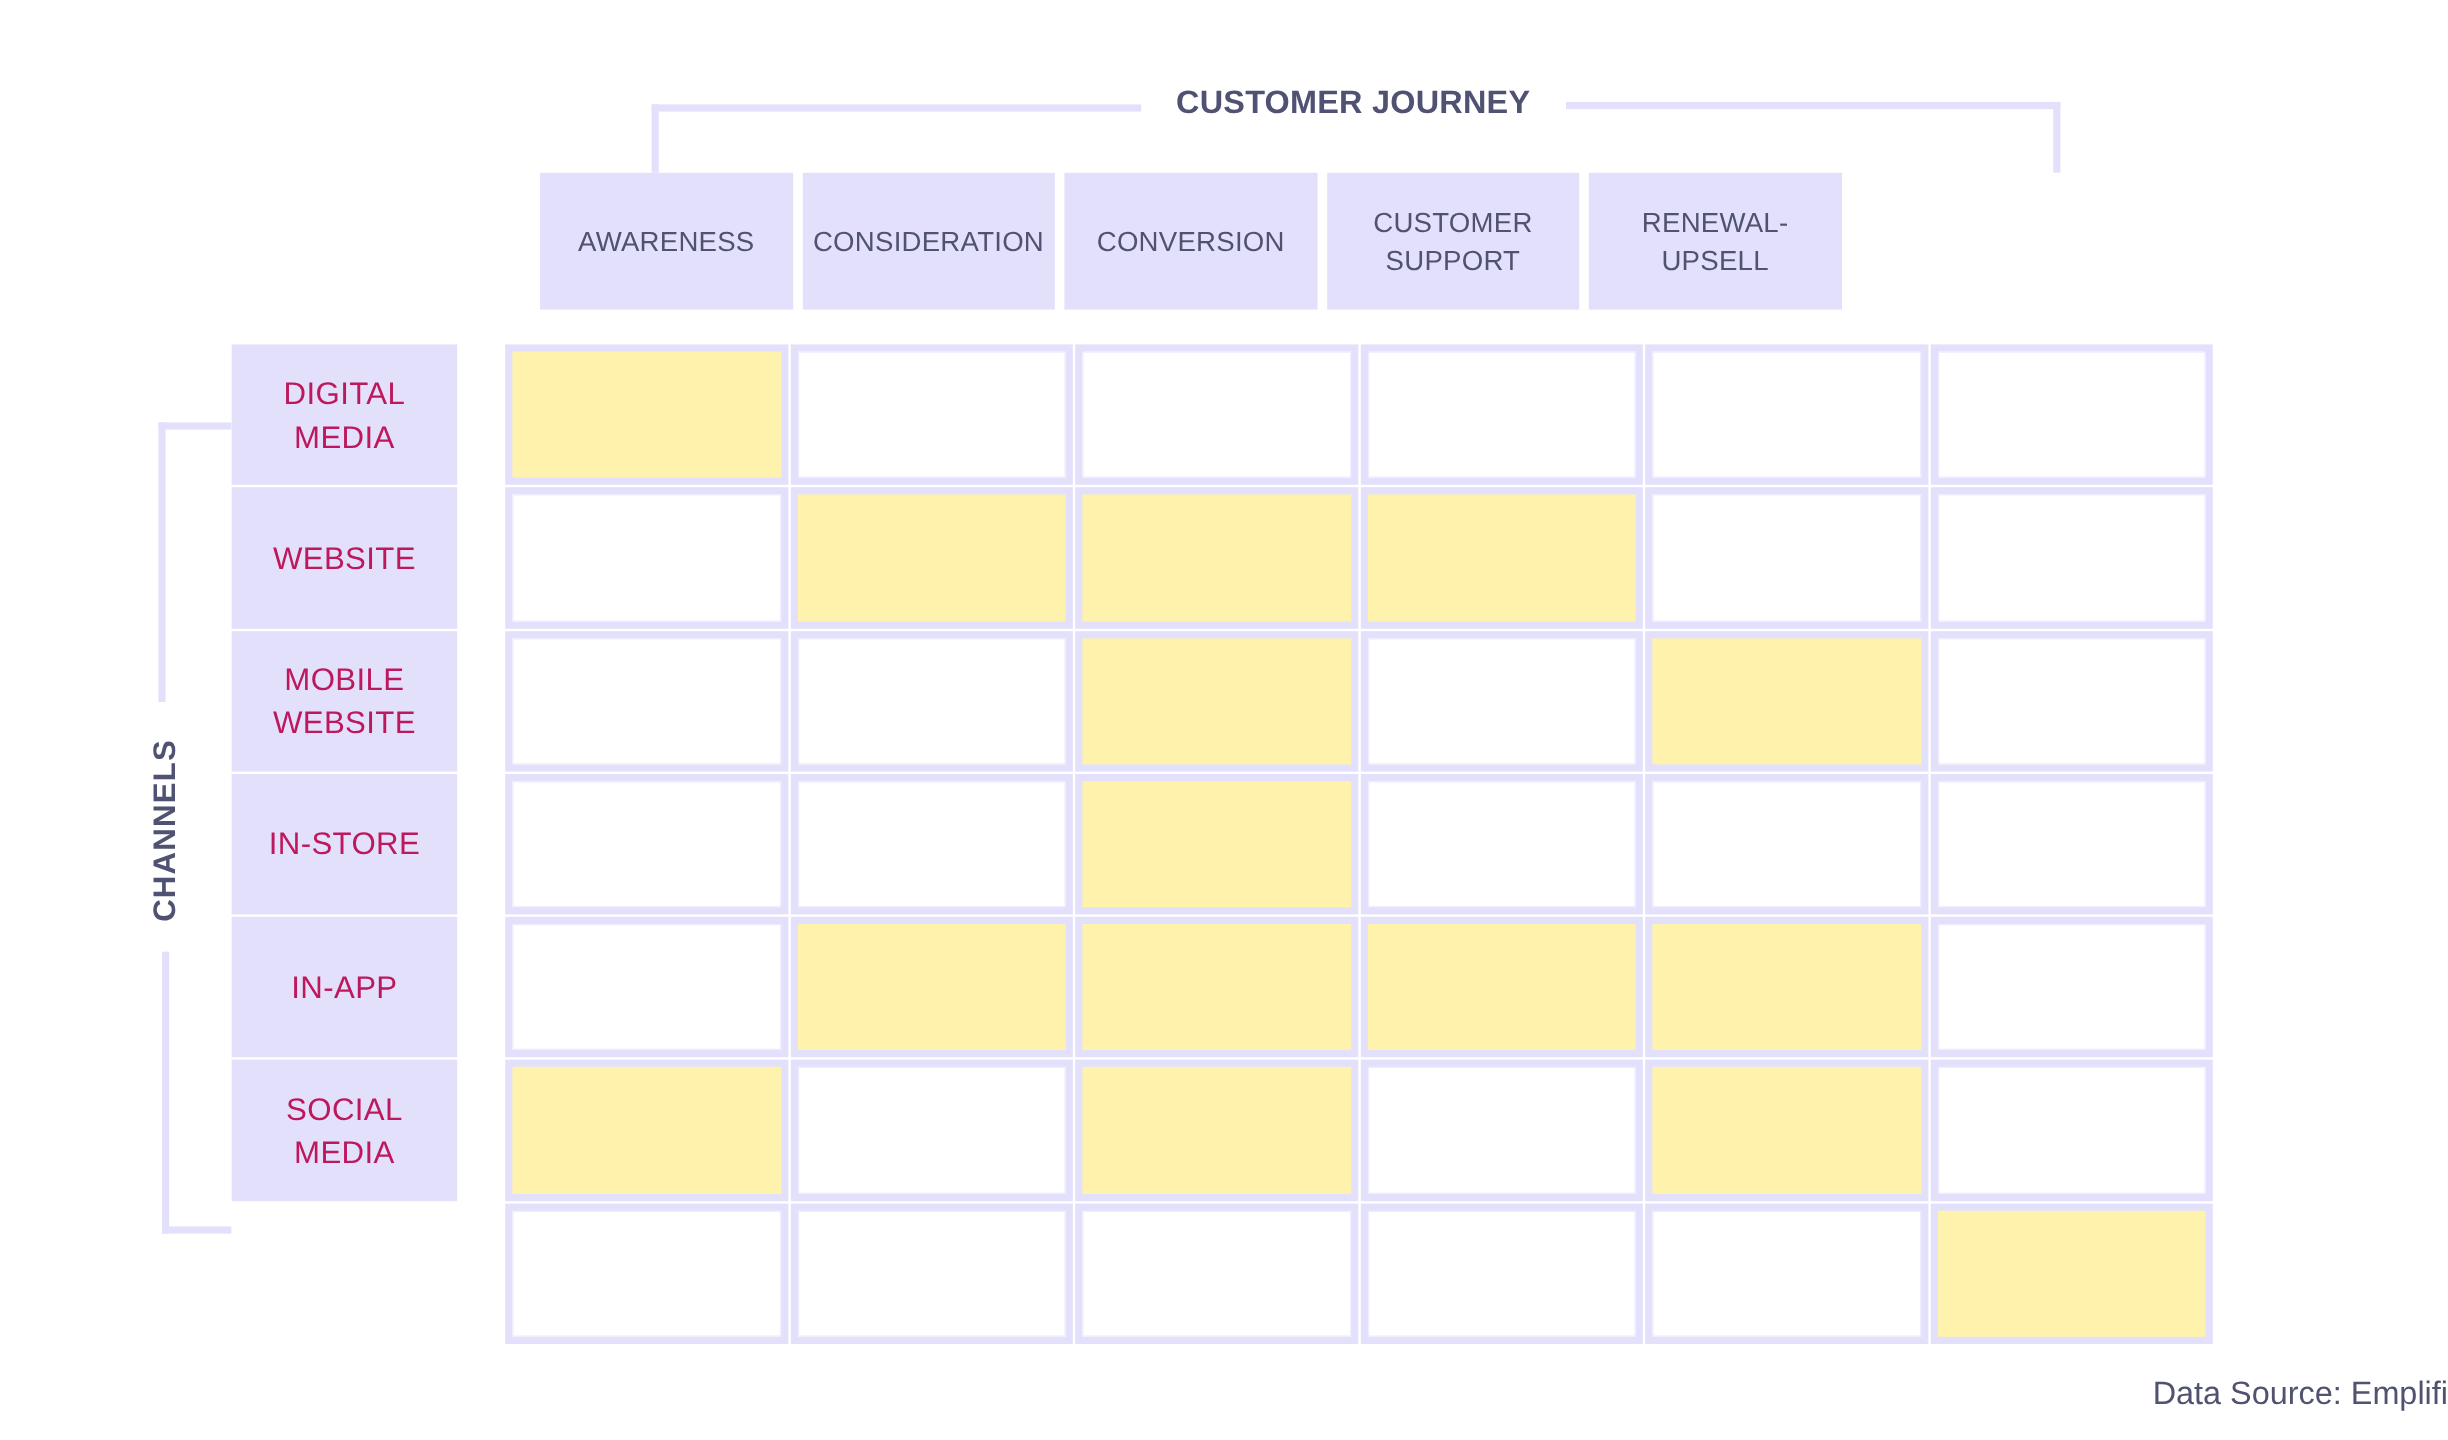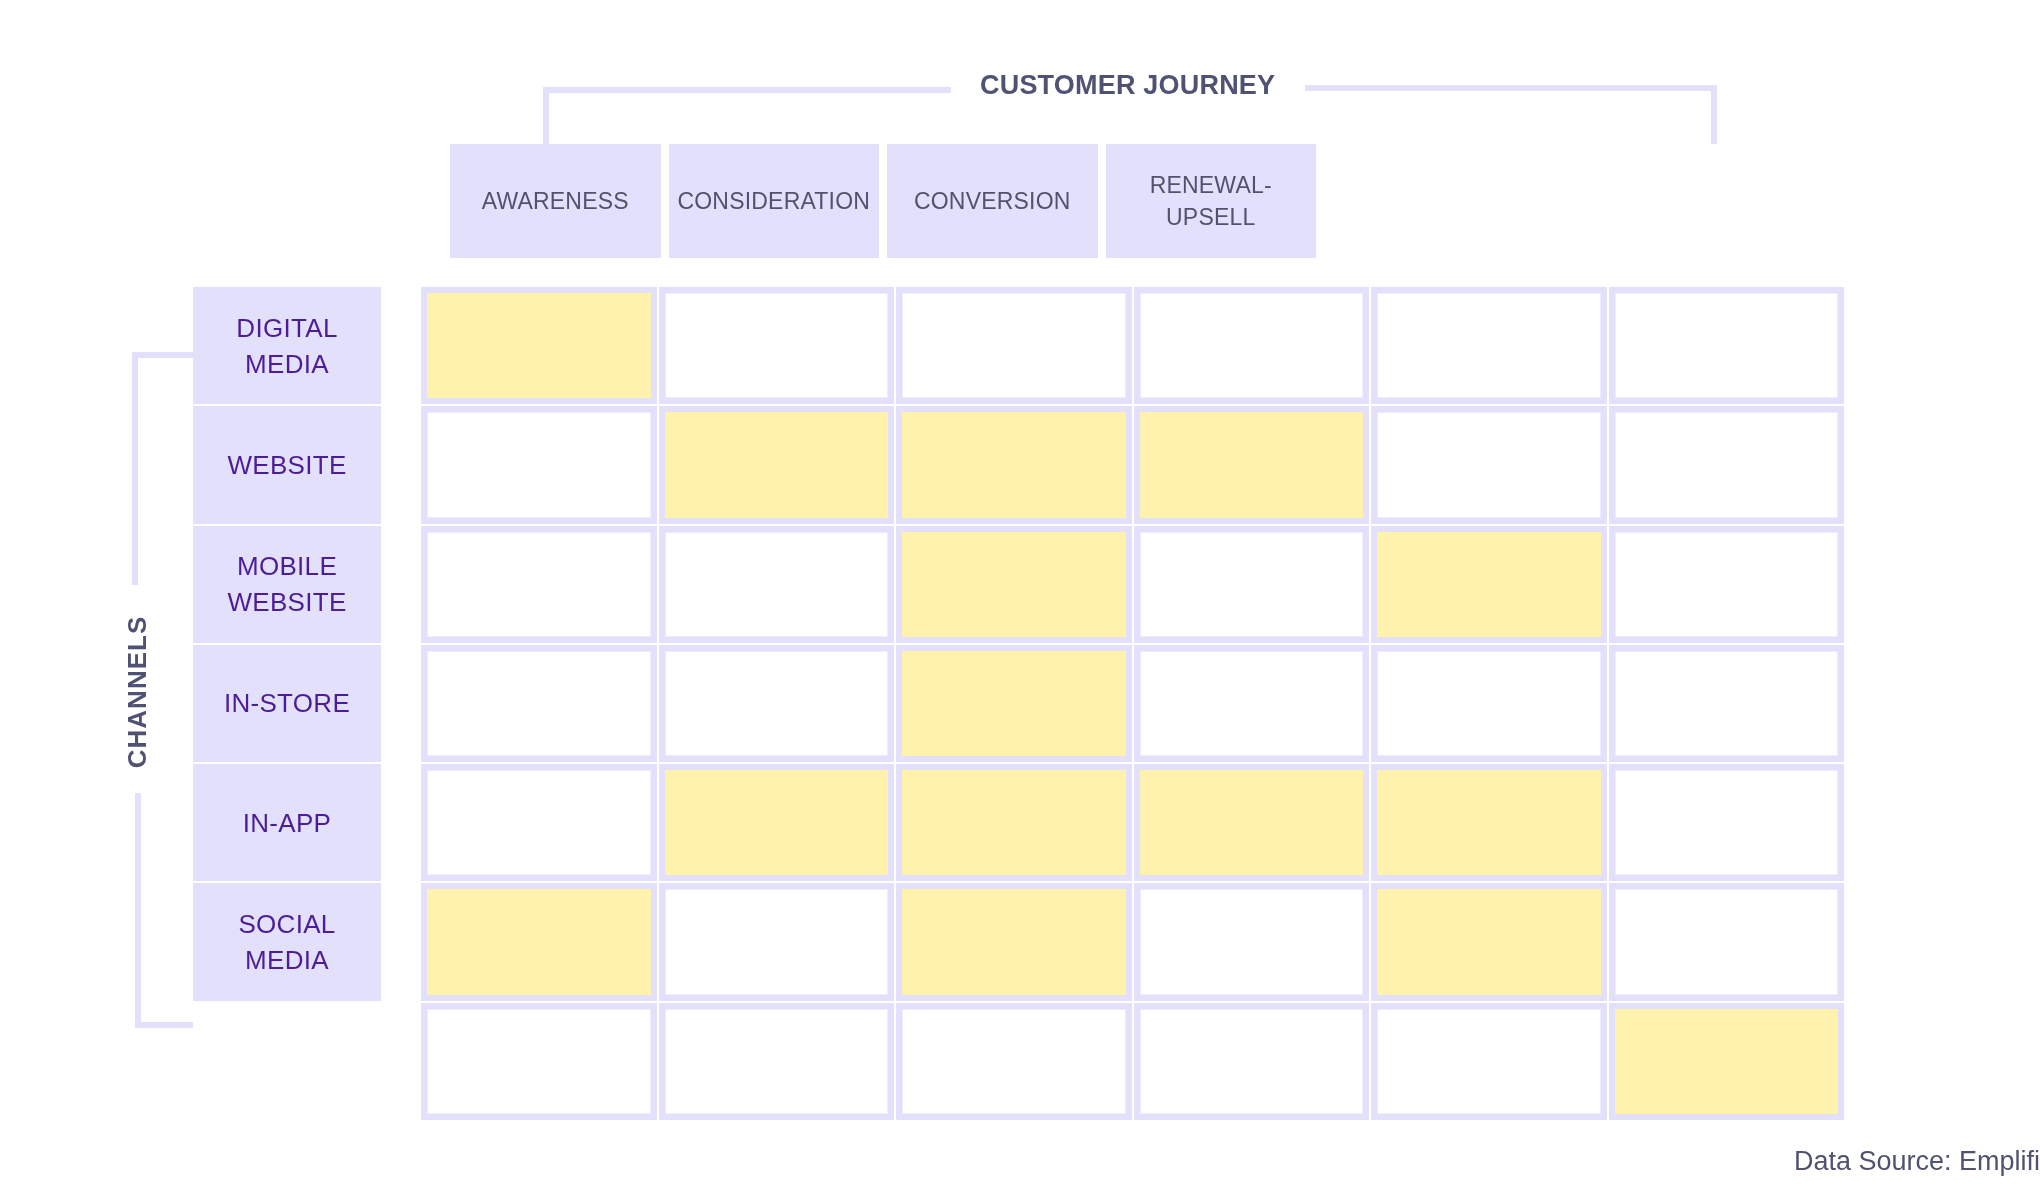--- a/index.html
+++ b/index.html
@@ -69,21 +69,21 @@
       background: #ffffff;
     }
     .channel-cell {
       background: #e3e0fc;
       display: flex;
       align-items: center;
       justify-content: center;
       text-align: center;
       font-size: 26px;
       line-height: 36px;
-      color: #4c1d95;
+      color: #be185d;
       white-space: pre-line;
       letter-spacing: 0.3px;
     }
 
     
     .matrix {
       position: absolute;
       left: 421px;
       top: 287px;
       width: 1423px;
@@ -140,20 +140,22 @@
 <div class="bracket-line" style="left:543px; top:87px; width:6px; height:57px;"></div>
 <div class="bracket-line" style="left:543px; top:87px; width:408px; height:6px;"></div>
 <div class="journey-title">CUSTOMER JOURNEY</div>
 <div class="bracket-line" style="left:1305px; top:85px; width:412px; height:6px;"></div>
 <div class="bracket-line" style="left:1711px; top:85px; width:6px; height:59px;"></div>
 
 <div class="header-row">
   <div class="header-cell">AWARENESS</div>
   <div class="header-cell">CONSIDERATION</div>
   <div class="header-cell">CONVERSION</div>
+  <div class="header-cell">CUSTOMER
+SUPPORT</div>
   <div class="header-cell">RENEWAL-
 UPSELL</div>
 </div>
 
 <div class="bracket-line" style="left:132px; top:352px; width:61px; height:6px;"></div>
 <div class="bracket-line" style="left:132px; top:352px; width:6px; height:233px;"></div>
 <div class="channels-label">CHANNELS</div>
 <div class="bracket-line" style="left:135px; top:793px; width:6px; height:235px;"></div>
 <div class="bracket-line" style="left:135px; top:1022px; width:58px; height:6px;"></div>
 

